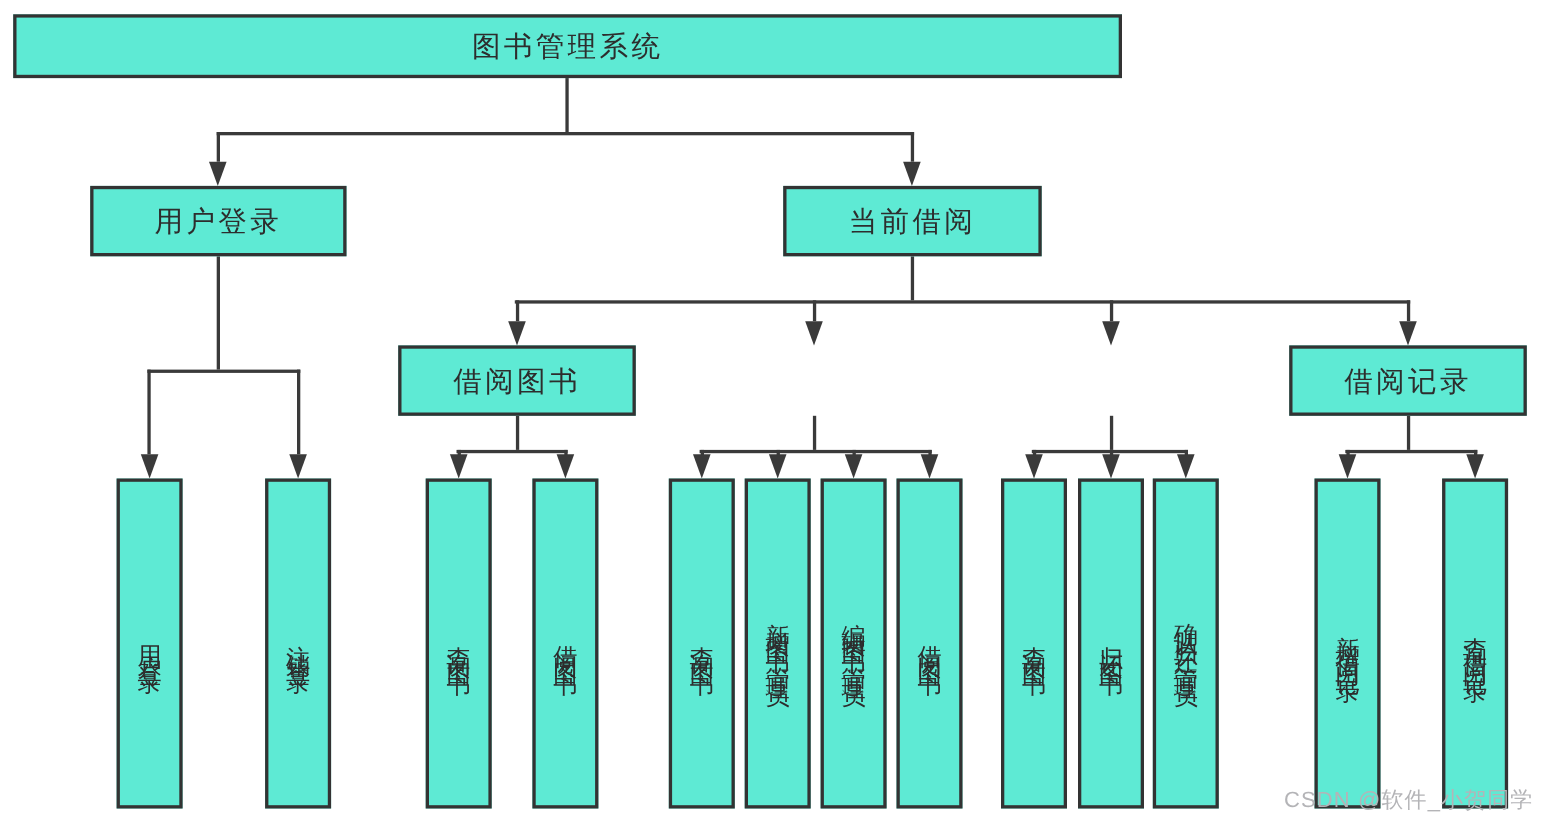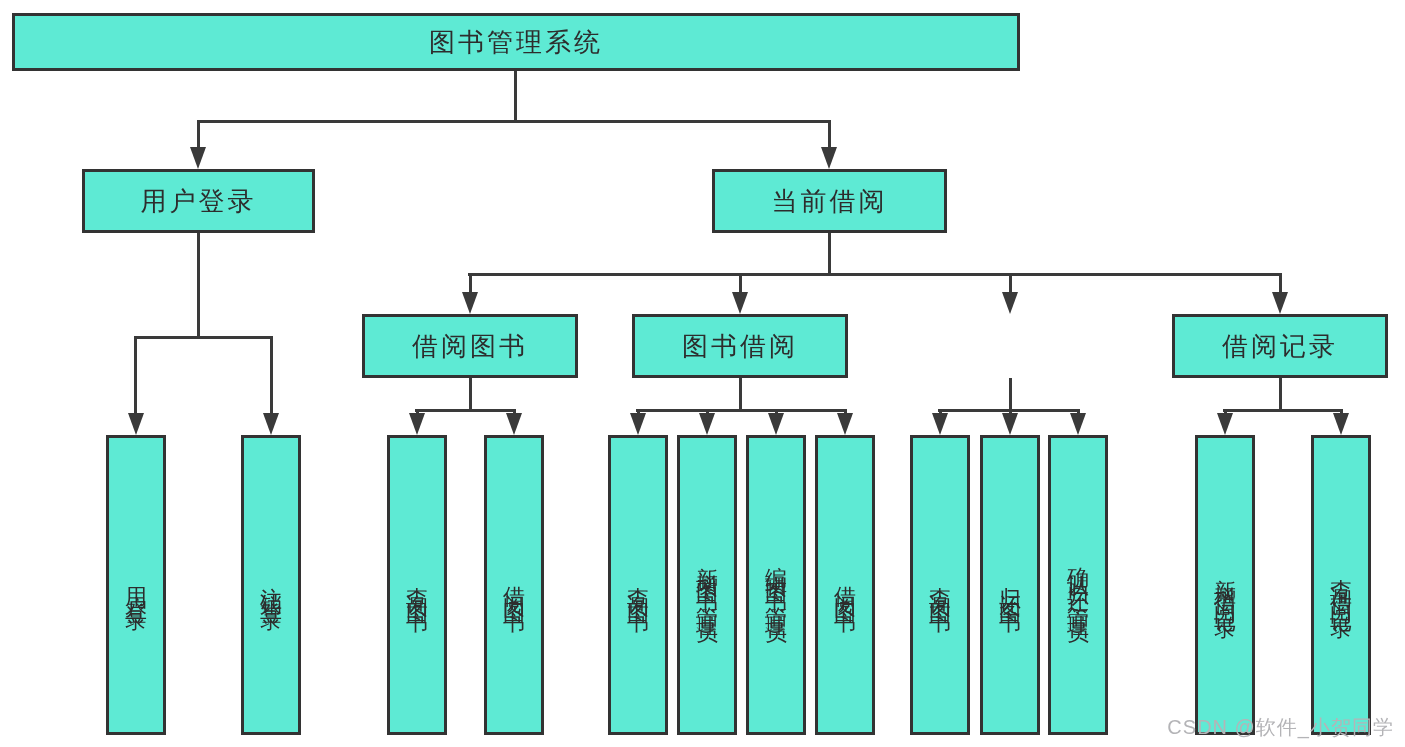--- a/index.html
+++ b/index.html
@@ -100,23 +100,20 @@
   <div class="box hbox" style="left:82px;top:169px;width:233px;height:64px;">
     <span>用户登录</span>
   </div>
   <div class="box hbox" style="left:712px;top:169px;width:235px;height:64px;">
     <span>当前借阅</span>
   </div>
 
   <div class="box hbox" style="left:362px;top:314px;width:216px;height:64px;">
     <span>借阅图书</span>
   </div>
-  <div class="box hbox" style="left:632px;top:314px;width:216px;height:64px;">
-    <span>图书借阅</span>
-  </div>
   <div class="box hbox" style="left:1172px;top:314px;width:216px;height:64px;">
     <span>借阅记录</span>
   </div>
 
   <div class="box vbox" style="left:106px;top:435px;width:60px;height:300px;">
     <span>用户登录</span>
   </div>
   <div class="box vbox" style="left:241px;top:435px;width:60px;height:300px;">
     <span>注销登录</span>
   </div>

